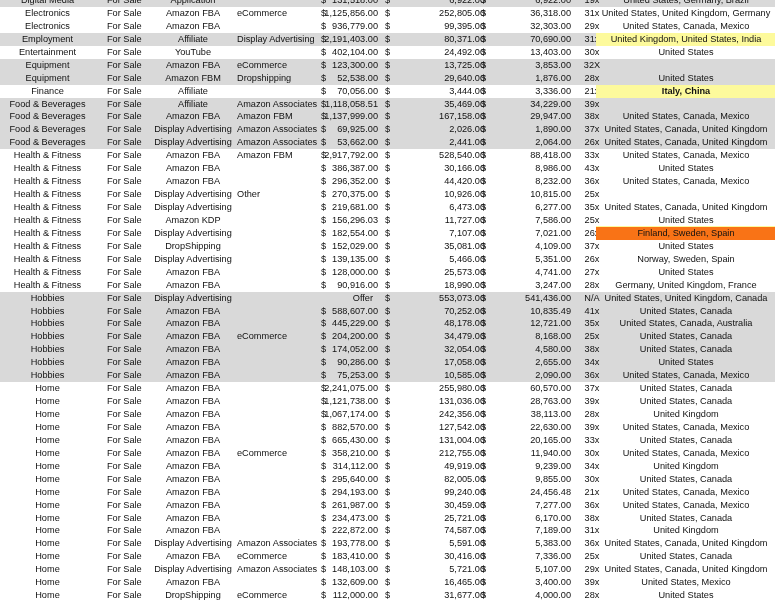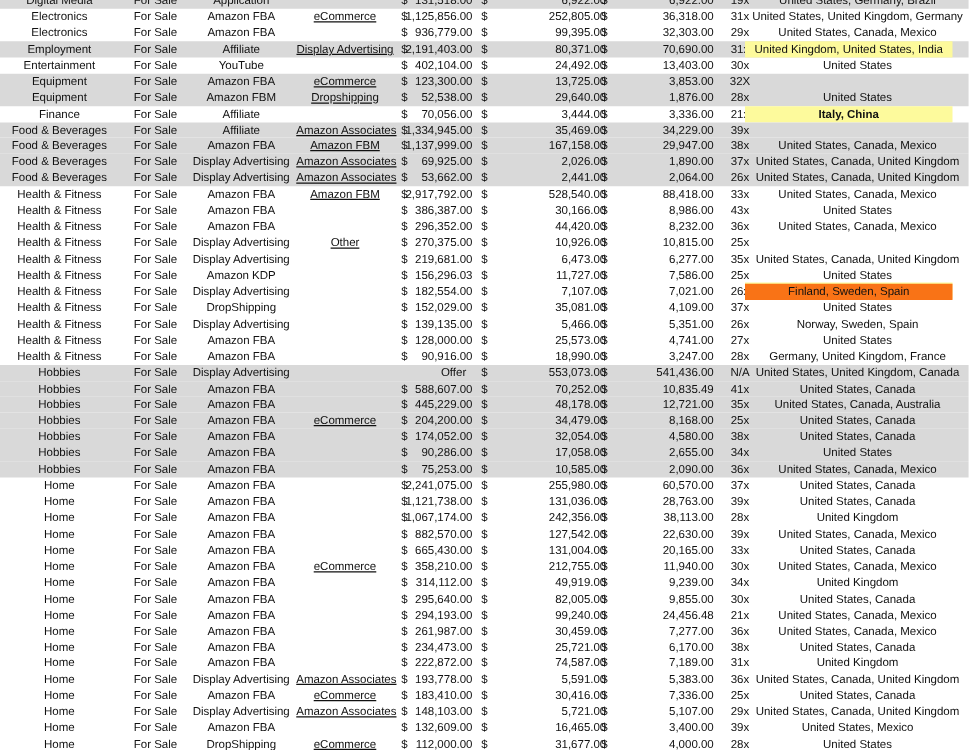--- a/index.html
+++ b/index.html
@@ -5,34 +5,34 @@
   html, body { margin: 0; padding: 0; background: #ffffff; }
   body { width: 775px; height: 600px; overflow: hidden; position: relative;
          font-family: "Liberation Sans", sans-serif; font-size: 9.2px; color: #111; }
   #sheet { position: absolute; left: 0; top: -6px; width: 775px; }
   .row { position: relative; height: 12.95px; line-height: 12.95px; white-space: nowrap; }
   .row.gray { background: #d9d9d9; }
   .cell { position: absolute; top: 0; height: 100%; overflow: visible; }
   .c-cat { left: 0; width: 95px; text-align: center; }
   .c-status { left: 107px; width: 50px; text-align: left; }
   .c-mon1 { left: 152px; width: 82px; text-align: center; }
-  .c-mon2 { left: 237px; width: 78px; text-align: center; text-decoration: underline; }
+  .c-mon2 { left: 237px; width: 78px; text-align: left; }
   .c-price { left: 321px; width: 57px; }
   .c-price .dol { position: absolute; left: 0; }
   .c-price .amt { position: absolute; right: 0; text-align: right; }
   .c-price.offer .amt { right: 5px; text-align: right; }
   .c-rev { left: 385px; width: 100px; }
   .c-rev .dol { position: absolute; left: 0; }
   .c-rev .amt { position: absolute; right: 0; text-align: right; }
   .c-prof { left: 481px; width: 90px; }
   .c-prof .dol { position: absolute; left: 0; }
   .c-prof .amt { position: absolute; right: 0; text-align: right; }
   .c-mult { left: 577px; width: 30px; text-align: center; }
   .c-country { left: 597px; width: 178px; text-align: center; }
-  .c-country.hl { background: #fdfa9c; left: 596px; width: 166px; }
+  .c-country.hl { background: #fdfa9c; left: 596px; width: 180px; }
 </style>
 </head>
 <body>
 
 <div id="sheet">
   <div class="row gray" style="background: rgb(217, 217, 217);">
     <span class="cell c-cat">Digital Media</span>
     <span class="cell c-status">For Sale</span>
     <span class="cell c-mon1">Application</span>
     <span class="cell c-mon2"></span>
@@ -198,21 +198,21 @@
     <span class="cell c-country hl" style="background: rgb(253, 250, 156); font-weight: bold;">Italy, China</span>
   </div>
 
   <div class="row gray" style="background: rgb(217, 217, 217);">
     <span class="cell c-cat">Food &amp; Beverages</span>
     <span class="cell c-status">For Sale</span>
     <span class="cell c-mon1">Affiliate</span>
     <span class="cell c-mon2">Amazon Associates</span>
     <span class="cell c-price">
       <span class="dol" style="left: 0px;">$</span>
-      <span class="amt">1,334,945.00</span>
+      <span class="amt">1,118,058.51</span>
     </span>
     <span class="cell c-rev">
       <span class="dol">$</span>
       <span class="amt">35,469.00</span>
     </span>
     <span class="cell c-prof">
       <span class="dol">$</span>
       <span class="amt">34,229.00</span>
     </span>
     <span class="cell c-mult">39x</span>

